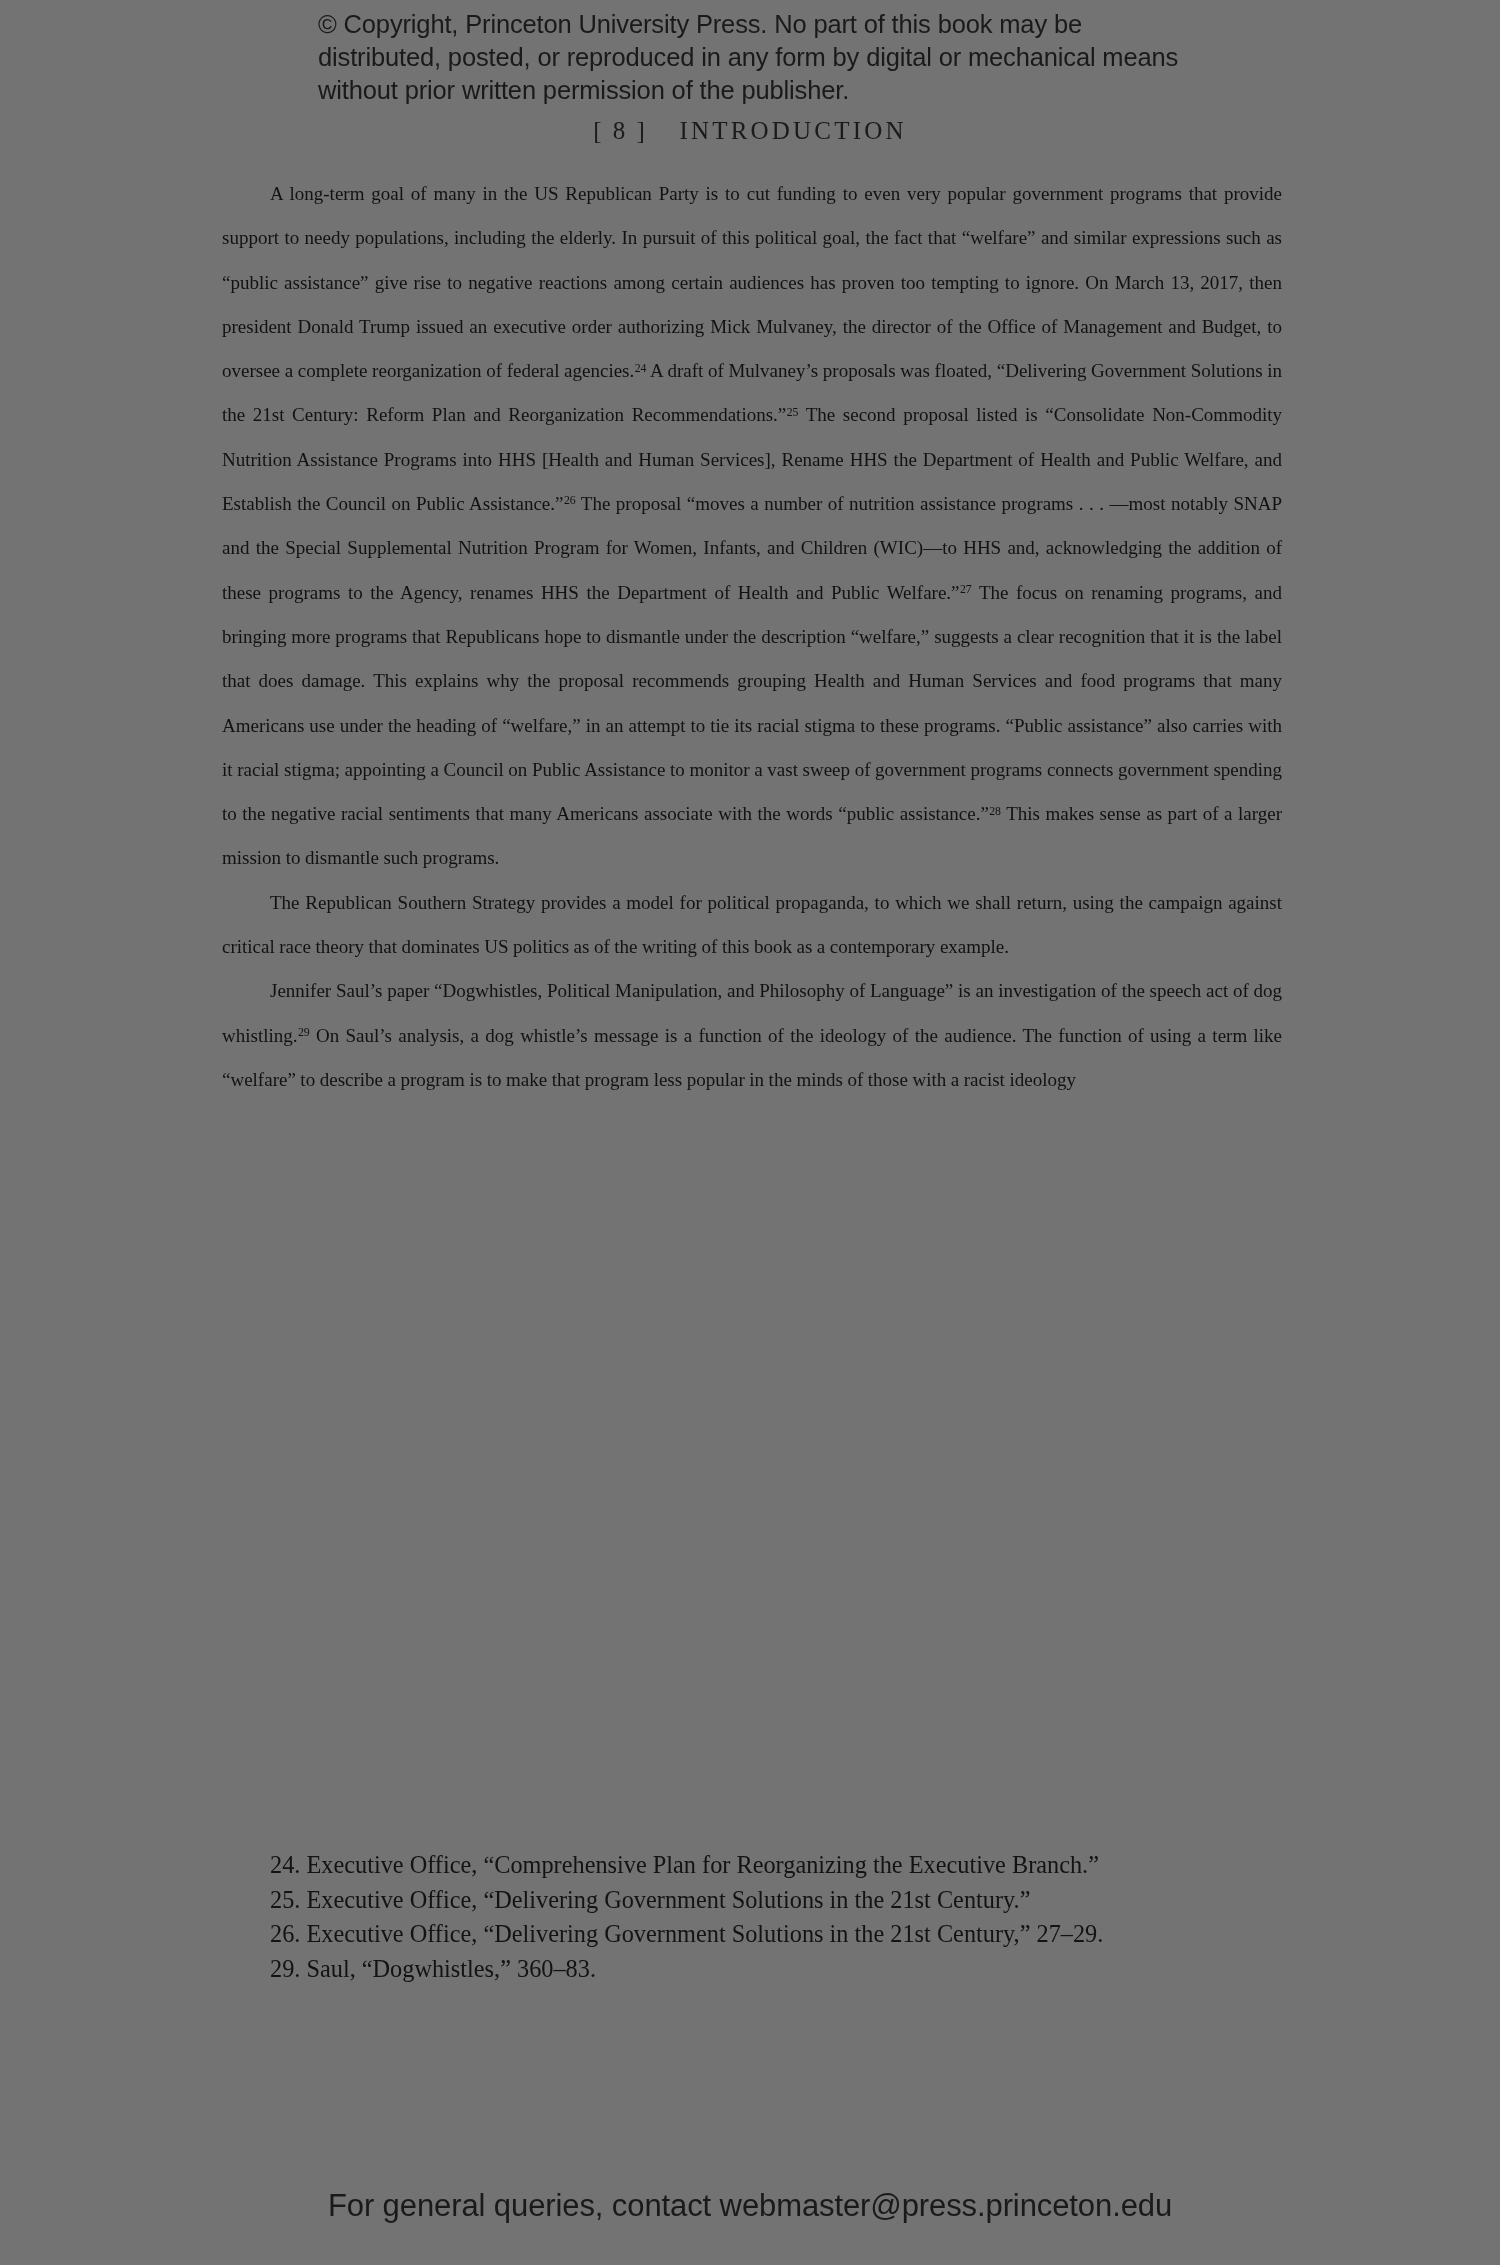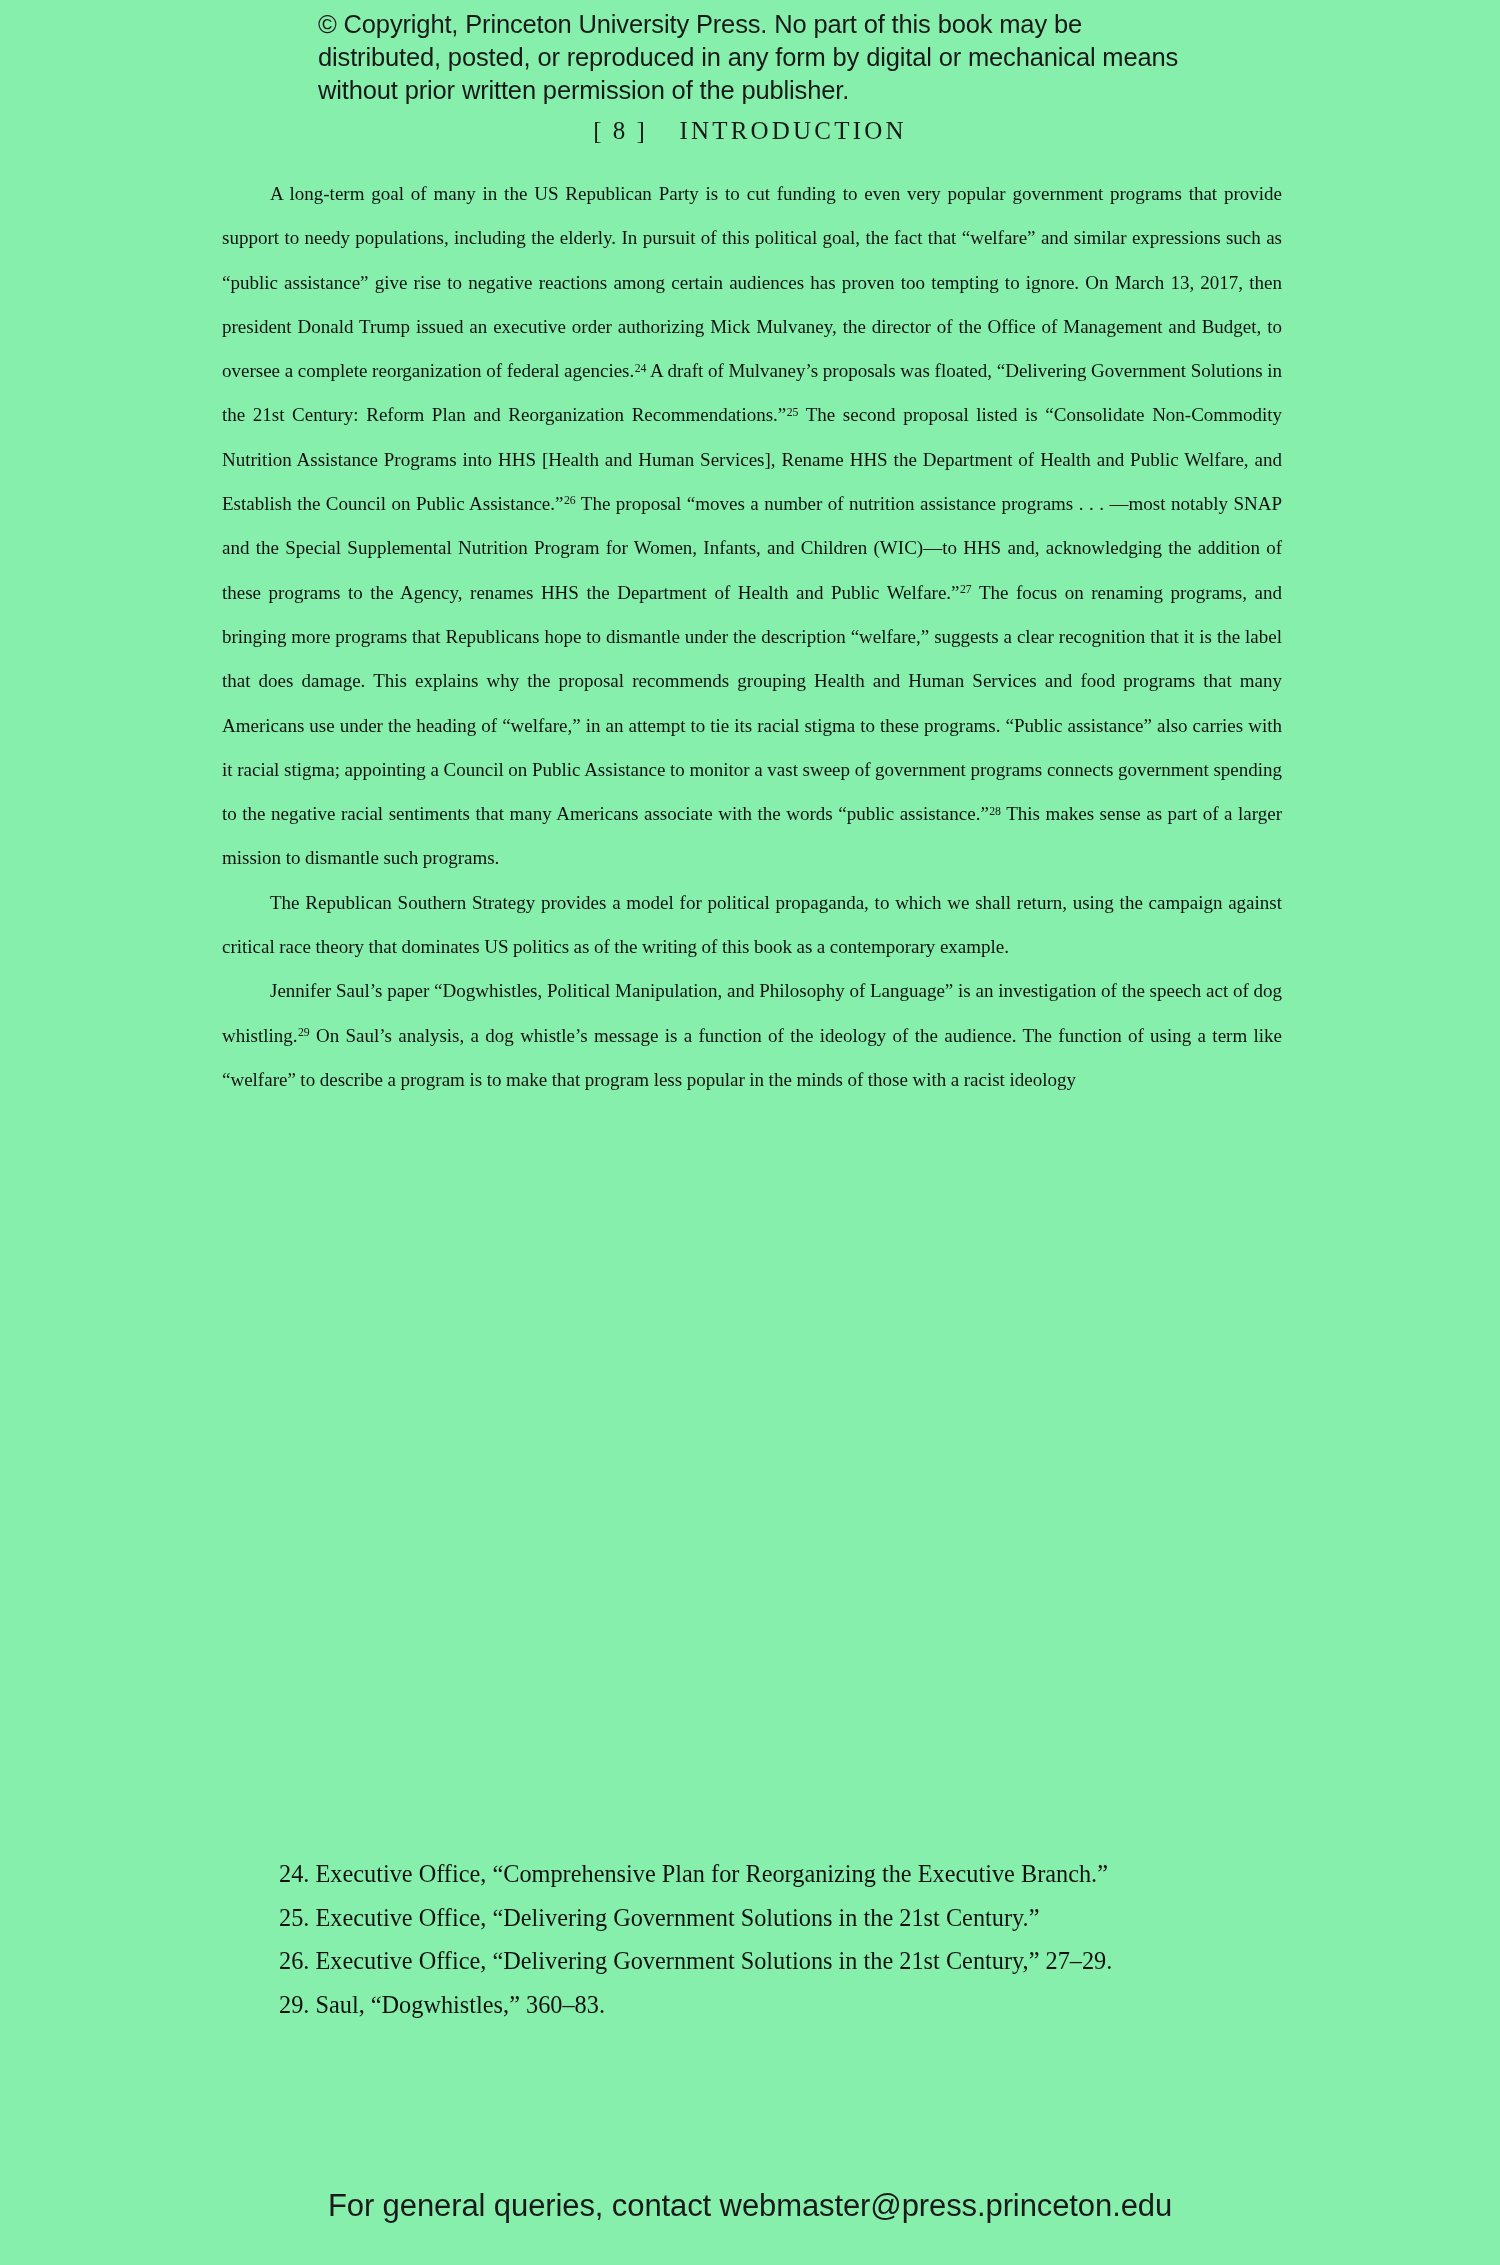--- a/index.html
+++ b/index.html
@@ -13,21 +13,21 @@
     height: 2265px;
     position: relative;
     font-family: "Liberation Serif", "DejaVu Serif", serif;
     color: #161616;
     overflow: hidden;
   }
 
   .page {
     position: absolute;
     inset: 0;
-    background: #86efac;
+    background: #737373;
   }
 
   
   .copyright {
     position: absolute;
     left: 318px;
     top: 8px;
     width: 880px;
     font-family: "Liberation Sans", "DejaVu Sans", sans-serif;
     font-size: 25.5px;
@@ -86,21 +86,21 @@
   }
 
   
   .footnotes {
     position: absolute;
     left: 222px;
     top: 1848px;
     width: 1060px;
   }
   p.fn {
-    margin: 9px;
+    margin: 0;
     font-size: 24.3px;
     line-height: 34.7px;
     text-indent: 48px;
     text-align: left;
     color: #131313;
     white-space: nowrap;
   }
 
   
   .footer {

